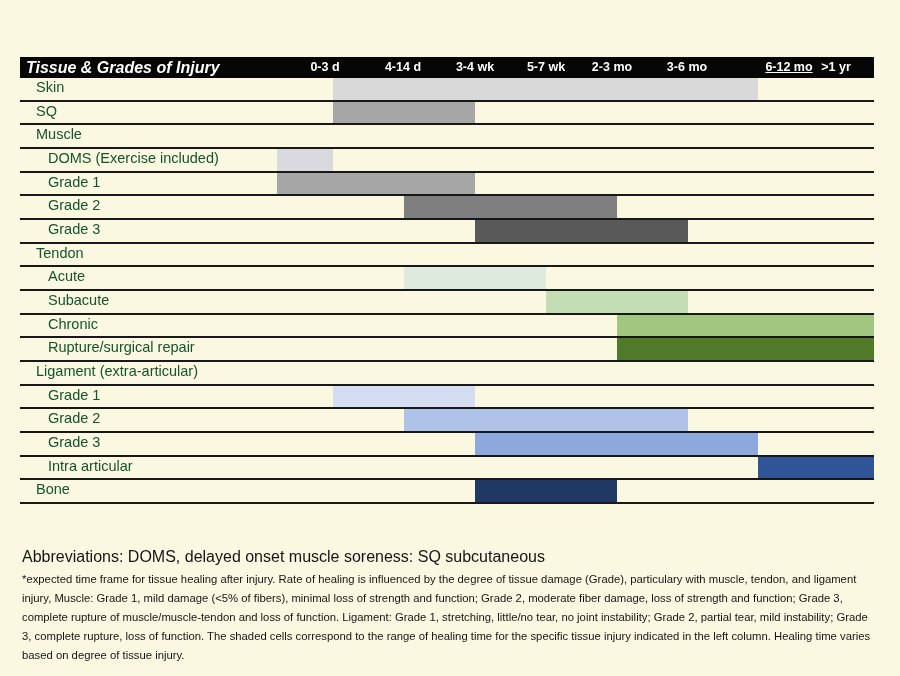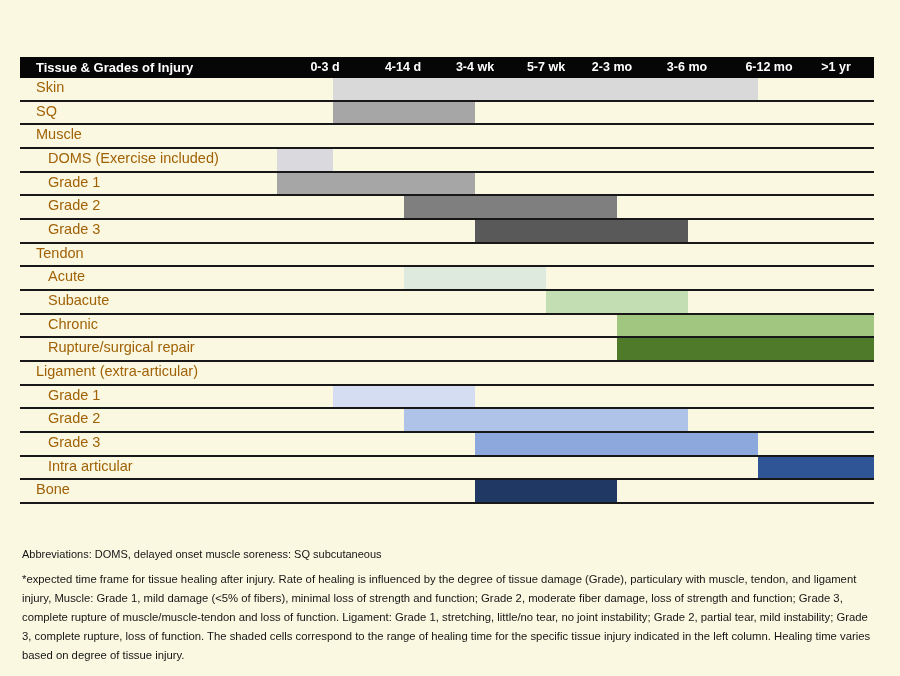--- a/index.html
+++ b/index.html
@@ -1,44 +1,44 @@
 <!DOCTYPE html>
 <html><head>
 <meta charset="utf-8">
 <style>
   html,body{margin:0;padding:0;}
   .page{position:relative;width:900px;height:676px;background:#FBF8E1;font-family:"Liberation Sans",sans-serif;overflow:hidden;}
   .title{position:absolute;left:25px;top:22px;margin:0;font-size:15.5px;font-weight:bold;color:#1C9898;letter-spacing:.1px;}
   .table-header{position:absolute;left:20px;top:57px;width:854px;height:21px;background:#060606;color:#FFFFFF;}
-  .corner-head{position:absolute;left:16px;top:0;line-height:21px;font-weight:bold;font-size:13px;white-space:nowrap;}
+  .corner-head{position:absolute;left:6px;top:0;line-height:21px;font-weight:bold;font-size:16px;white-space:nowrap;font-style:italic;}
   .col-head{position:absolute;top:0;width:90px;text-align:center;line-height:21px;font-weight:bold;font-size:12.5px;white-space:nowrap;}
   .table-body{position:absolute;left:20px;top:78px;width:854px;}
   .row{position:relative;height:23.684px;border-bottom:2px solid #181818;box-sizing:border-box;}
-  .rlabel{position:absolute;top:1px;font-size:14.5px;color:#a16207;white-space:nowrap;}
+  .rlabel{position:absolute;top:1px;font-size:14.5px;color:#14532d;white-space:nowrap;}
   .ind1{left:16px;}
   .ind2{left:28px;}
   .bar{position:absolute;top:0;bottom:0;}
-  .abbrev{position:absolute;left:22px;top:548px;font-size:11px;color:#151515;}
+  .abbrev{position:absolute;left:22px;top:548px;font-size:16px;color:#151515;}
   .note{position:absolute;left:22px;top:570px;width:858px;font-size:11.3px;line-height:18.9px;color:#151515;text-align:left;}
 </style>
 </head>
 <body>
 
 <div class="page">
 
   <div class="table-header">
     <span class="corner-head">Tissue &amp; Grades of Injury</span>
 
   <span class="col-head" style="left: 260px;">0-3 d</span>
       <span class="col-head" style="left: 338px;">4-14 d</span>
       <span class="col-head" style="left: 410px;">3-4 wk</span>
       <span class="col-head" style="left: 481px;">5-7 wk</span>
       <span class="col-head" style="left: 547px;">2-3 mo</span>
       <span class="col-head" style="left: 622px;">3-6 mo</span>
-      <span class="col-head" style="left: 704px;">6-12 mo</span>
+      <span class="col-head" style="left: 724px; text-decoration: underline;">6-12 mo</span>
       <span class="col-head" style="left: 771px;">&gt;1 yr</span>
     </div>
 
   <div class="table-body">
 
   <div class="row">
         <span class="rlabel ind1">Skin</span>
         <div class="bar" style="left: 313px; width: 425px; background: rgb(217, 217, 217);"></div>
       </div>
       <div class="row">

